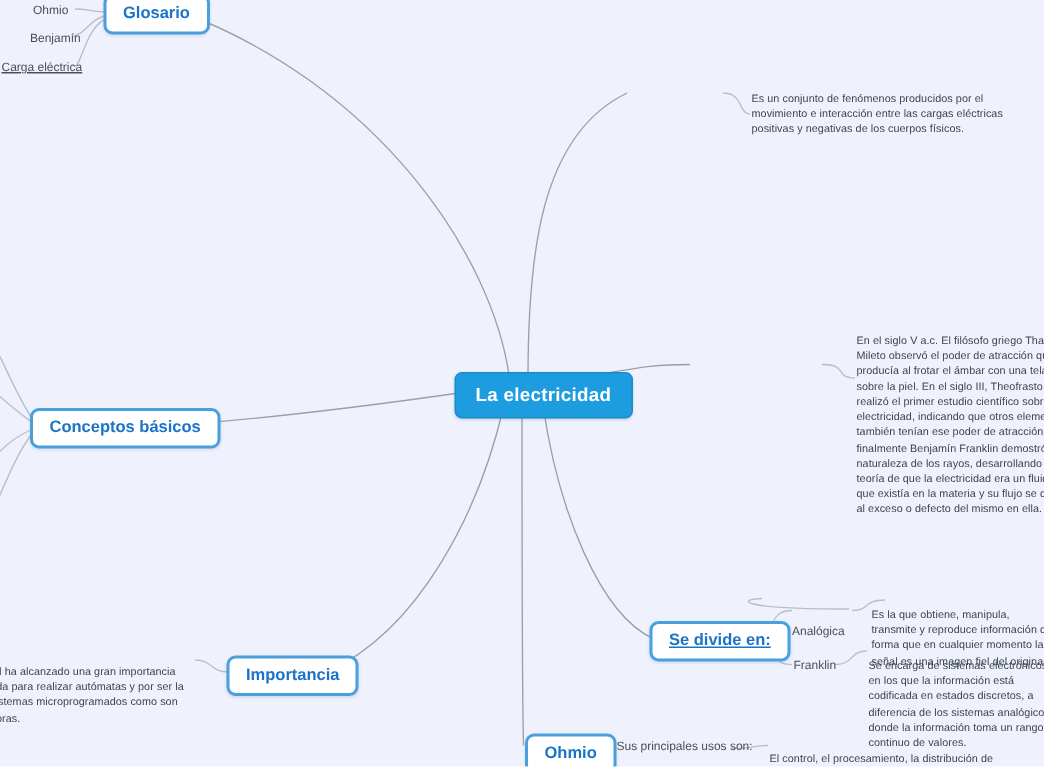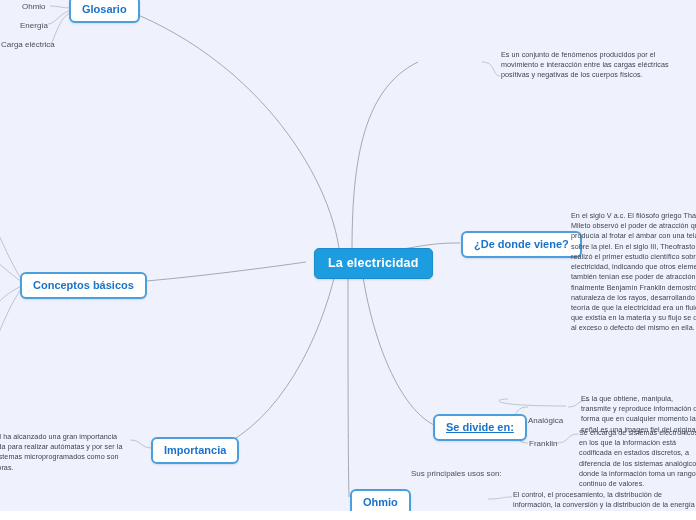--- a/index.html
+++ b/index.html
@@ -52,21 +52,20 @@
   .root-node {
     background: #1e9ce0;
     border: 1px solid #1b8ccb;
     border-radius: 5px;
     color: #ffffff;
     font-size: 12.5px;
     font-weight: bold;
     letter-spacing: .2px;
     padding: 7px 13px 8px 13px;
     box-shadow: 0 1px 2px rgba(40,80,140,.18);
-    margin-left: 11px;
   }
 
   .branch-node {
     background: #ffffff;
     border: 2px solid #4a9fdc;
     border-radius: 6px;
     color: #1a73c8;
     font-size: 11px;
     font-weight: bold;
     padding: 5px 11px 6px 11px;
@@ -83,20 +82,21 @@
 
   .note {
     position: absolute;
     box-sizing: border-box;
     color: #3c4450;
     font-size: 7.2px;
     line-height: 1.42;
     font-weight: normal;
     white-space: normal;
     letter-spacing: .05px;
+    margin-top: 11px;
   }
 
   .clip-left { left: -46px; }
 </style>
 </head>
 <body>
 
 <div id="canvas">
 
   <svg id="links" viewBox="0 0 696 520" width="696" height="520">
@@ -153,31 +153,28 @@
   </div>
 
   <div class="node branch-node" style="left:69px; top:-4px;">
     <span>Glosario</span>
   </div>
 
   <div class="node leaf-label" style="left:22px; top:2px;">
     <span>Ohmio</span>
   </div>
   <div class="node leaf-label" style="left:20px; top:21px;">
-    <span>Energía</span>
-  </div>
-  <div class="node leaf-label" style="left:1px; top:40px;">
+    <span>Benjamín</span>
+  </div>
+  <div class="node leaf-label" style="left:1px; top:40px;text-decoration:underline;">
     <span>Carga eléctrica</span>
   </div>
 
   <div class="note" style="left:501px; top:50px; width:182px;">Es un conjunto de fenómenos producidos por el movimiento e interacción entre las cargas eléctricas positivas y negativas de los cuerpos físicos.</div>
 
-  <div class="node branch-node" style="left:461px; top:231px;">
-    <span>¿De donde viene?</span>
-  </div>
   <div class="note" style="left:571px; top:211px; width:146px;">En el siglo V a.c. El filósofo griego Thales de Mileto observó el poder de atracción que se producía al frotar el ámbar con una tela o sobre la piel. En el siglo III, Theofrasto realizó el primer estudio científico sobre la electricidad, indicando que otros elementos también tenían ese poder de atracción y finalmente Benjamín Franklin demostró la naturaleza de los rayos, desarrollando la teoría de que la electricidad era un fluido que existía en la materia y su flujo se debía al exceso o defecto del mismo en ella.</div>
 
   <div class="node branch-node" style="left:20px; top:272px;">
     <span>Conceptos básicos</span>
   </div>
 
   <div class="node branch-node" style="left:151px; top:437px;">
     <span>Importancia</span>
   </div>
   <div class="note clip-left" style="top:432px; width:170px;">La electricidad ha alcanzado una gran importancia por ser utilizada para realizar autómatas y por ser la base de los sistemas microprogramados como son las computadoras.</div>
@@ -193,19 +190,19 @@
 
   <div class="node leaf-label" style="left:529px; top:439px;">
     <span>Franklin</span>
   </div>
   <div class="note" style="left:579px; top:428px; width:128px;">Se encarga de sistemas electrónicos en los que la información está codificada en estados discretos, a diferencia de los sistemas analógicos donde la información toma un rango continuo de valores.</div>
 
   <div class="node branch-node" style="left:350px; top:489px;">
     <span>Ohmio</span>
   </div>
 
-  <div class="node leaf-label" style="left:411px; top:469px;">
+  <div class="node leaf-label" style="left:411px; top:493px;">
     <span>Sus principales usos son:</span>
   </div>
   <div class="note" style="left:513px; top:490px; width:184px;">El control, el procesamiento, la distribución de información, la conversión y la distribución de la energía eléctrica.</div>
 
   <div id="bottom-strip"></div>
 </div>
 
 </body></html>

